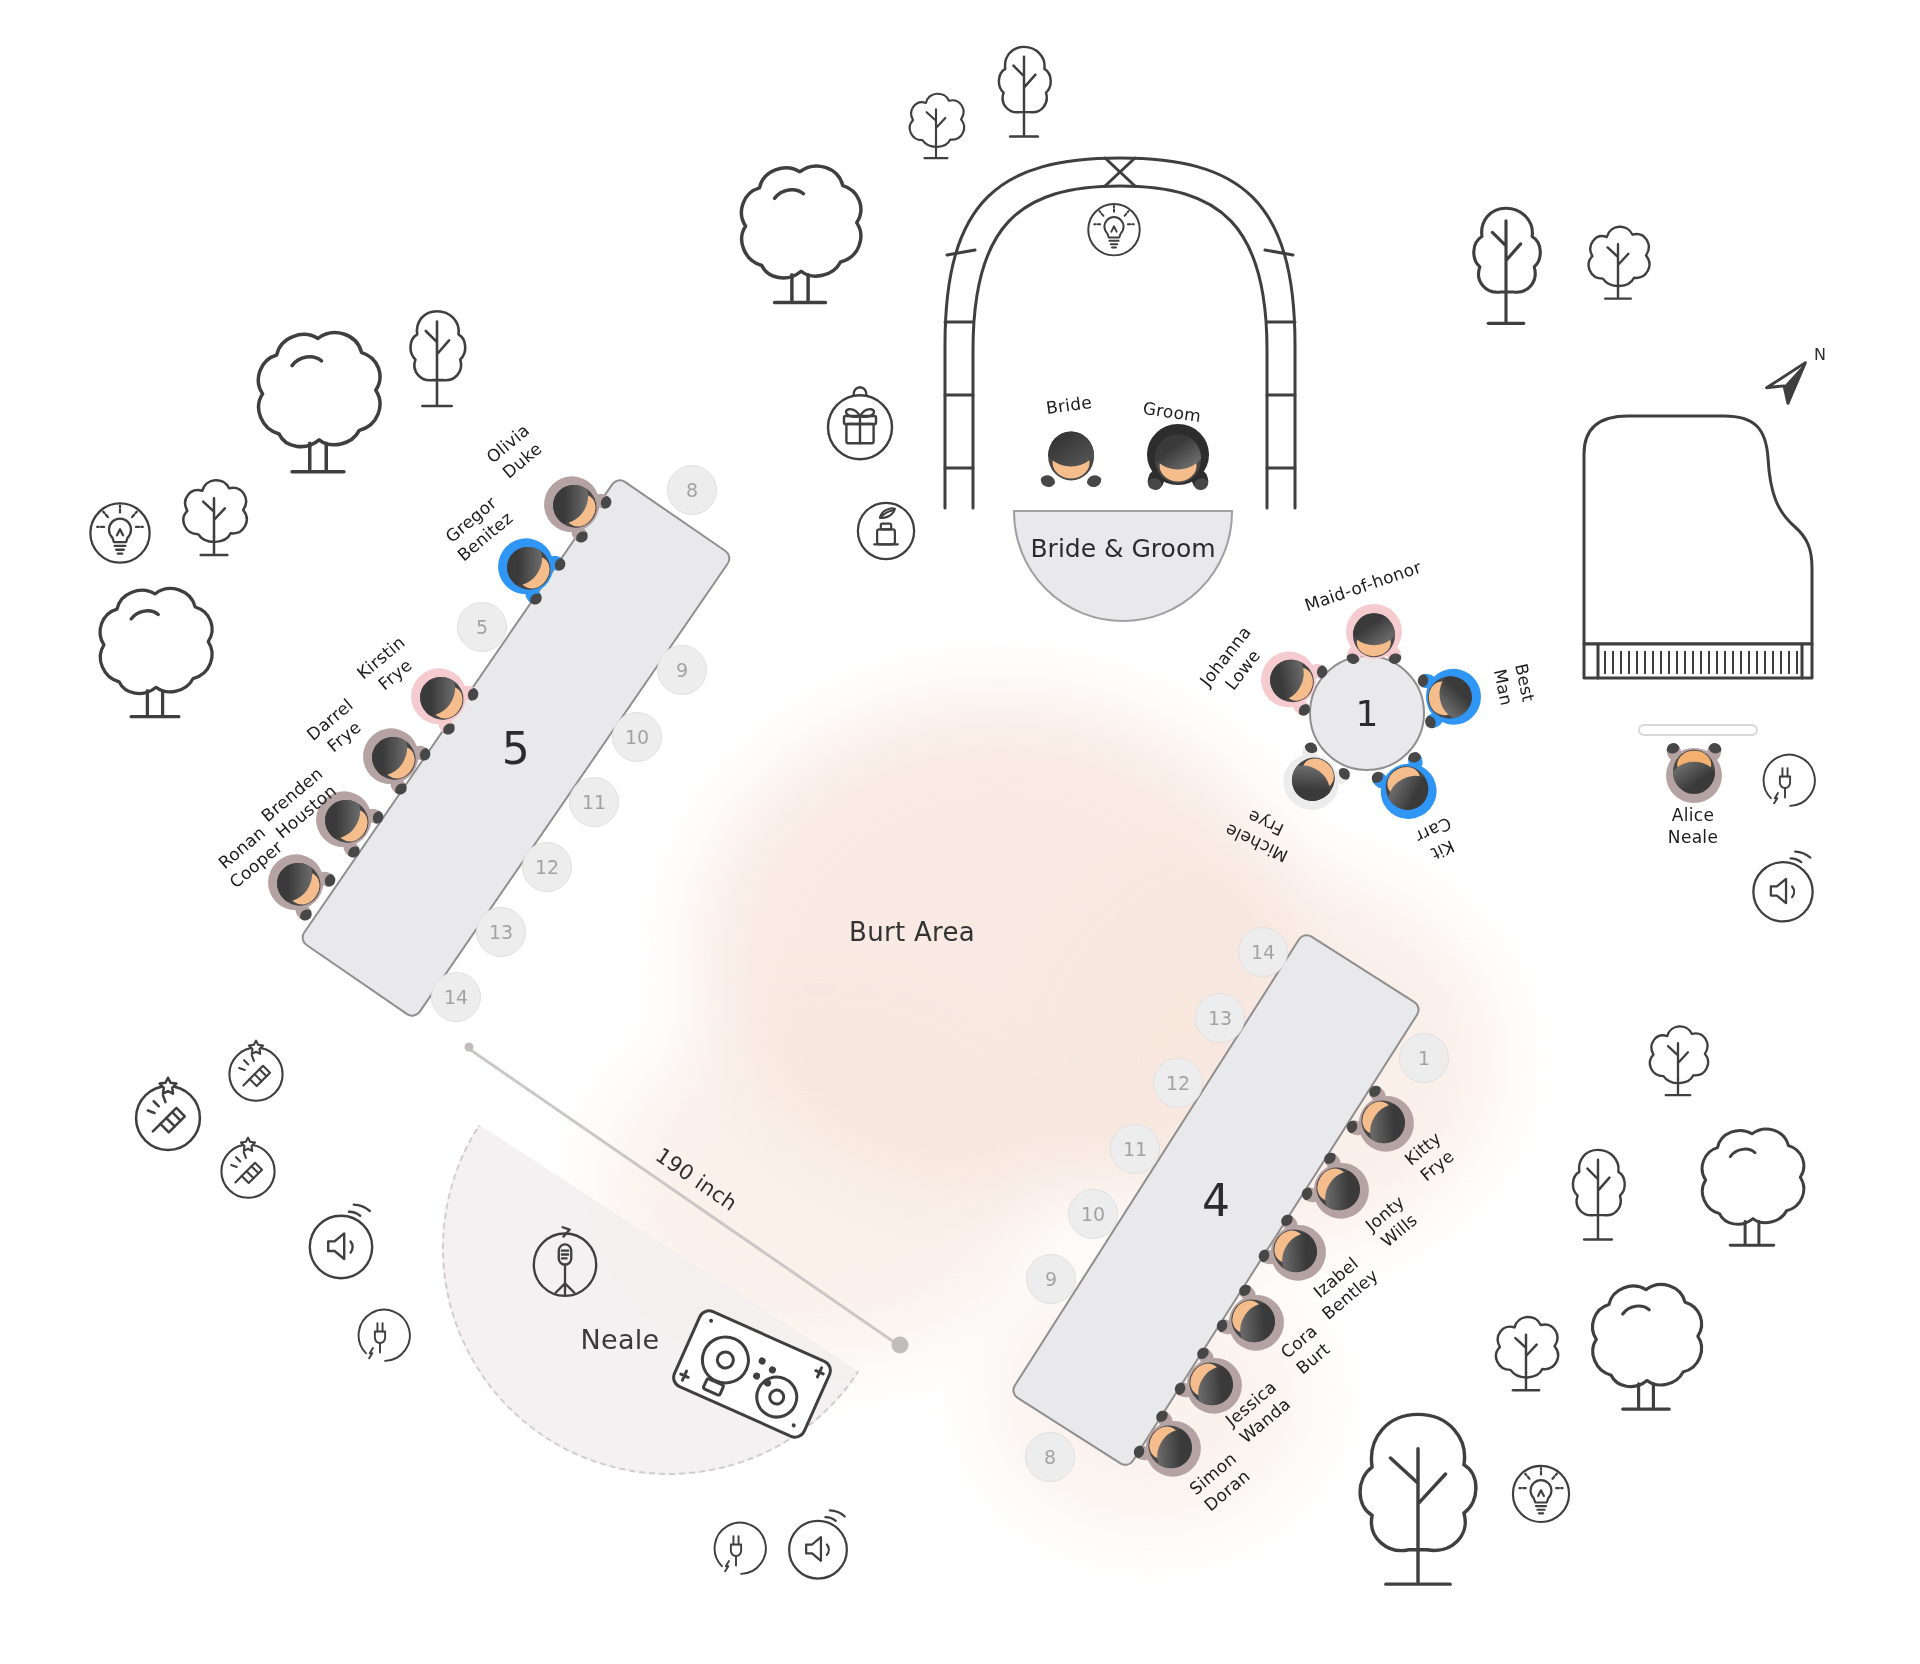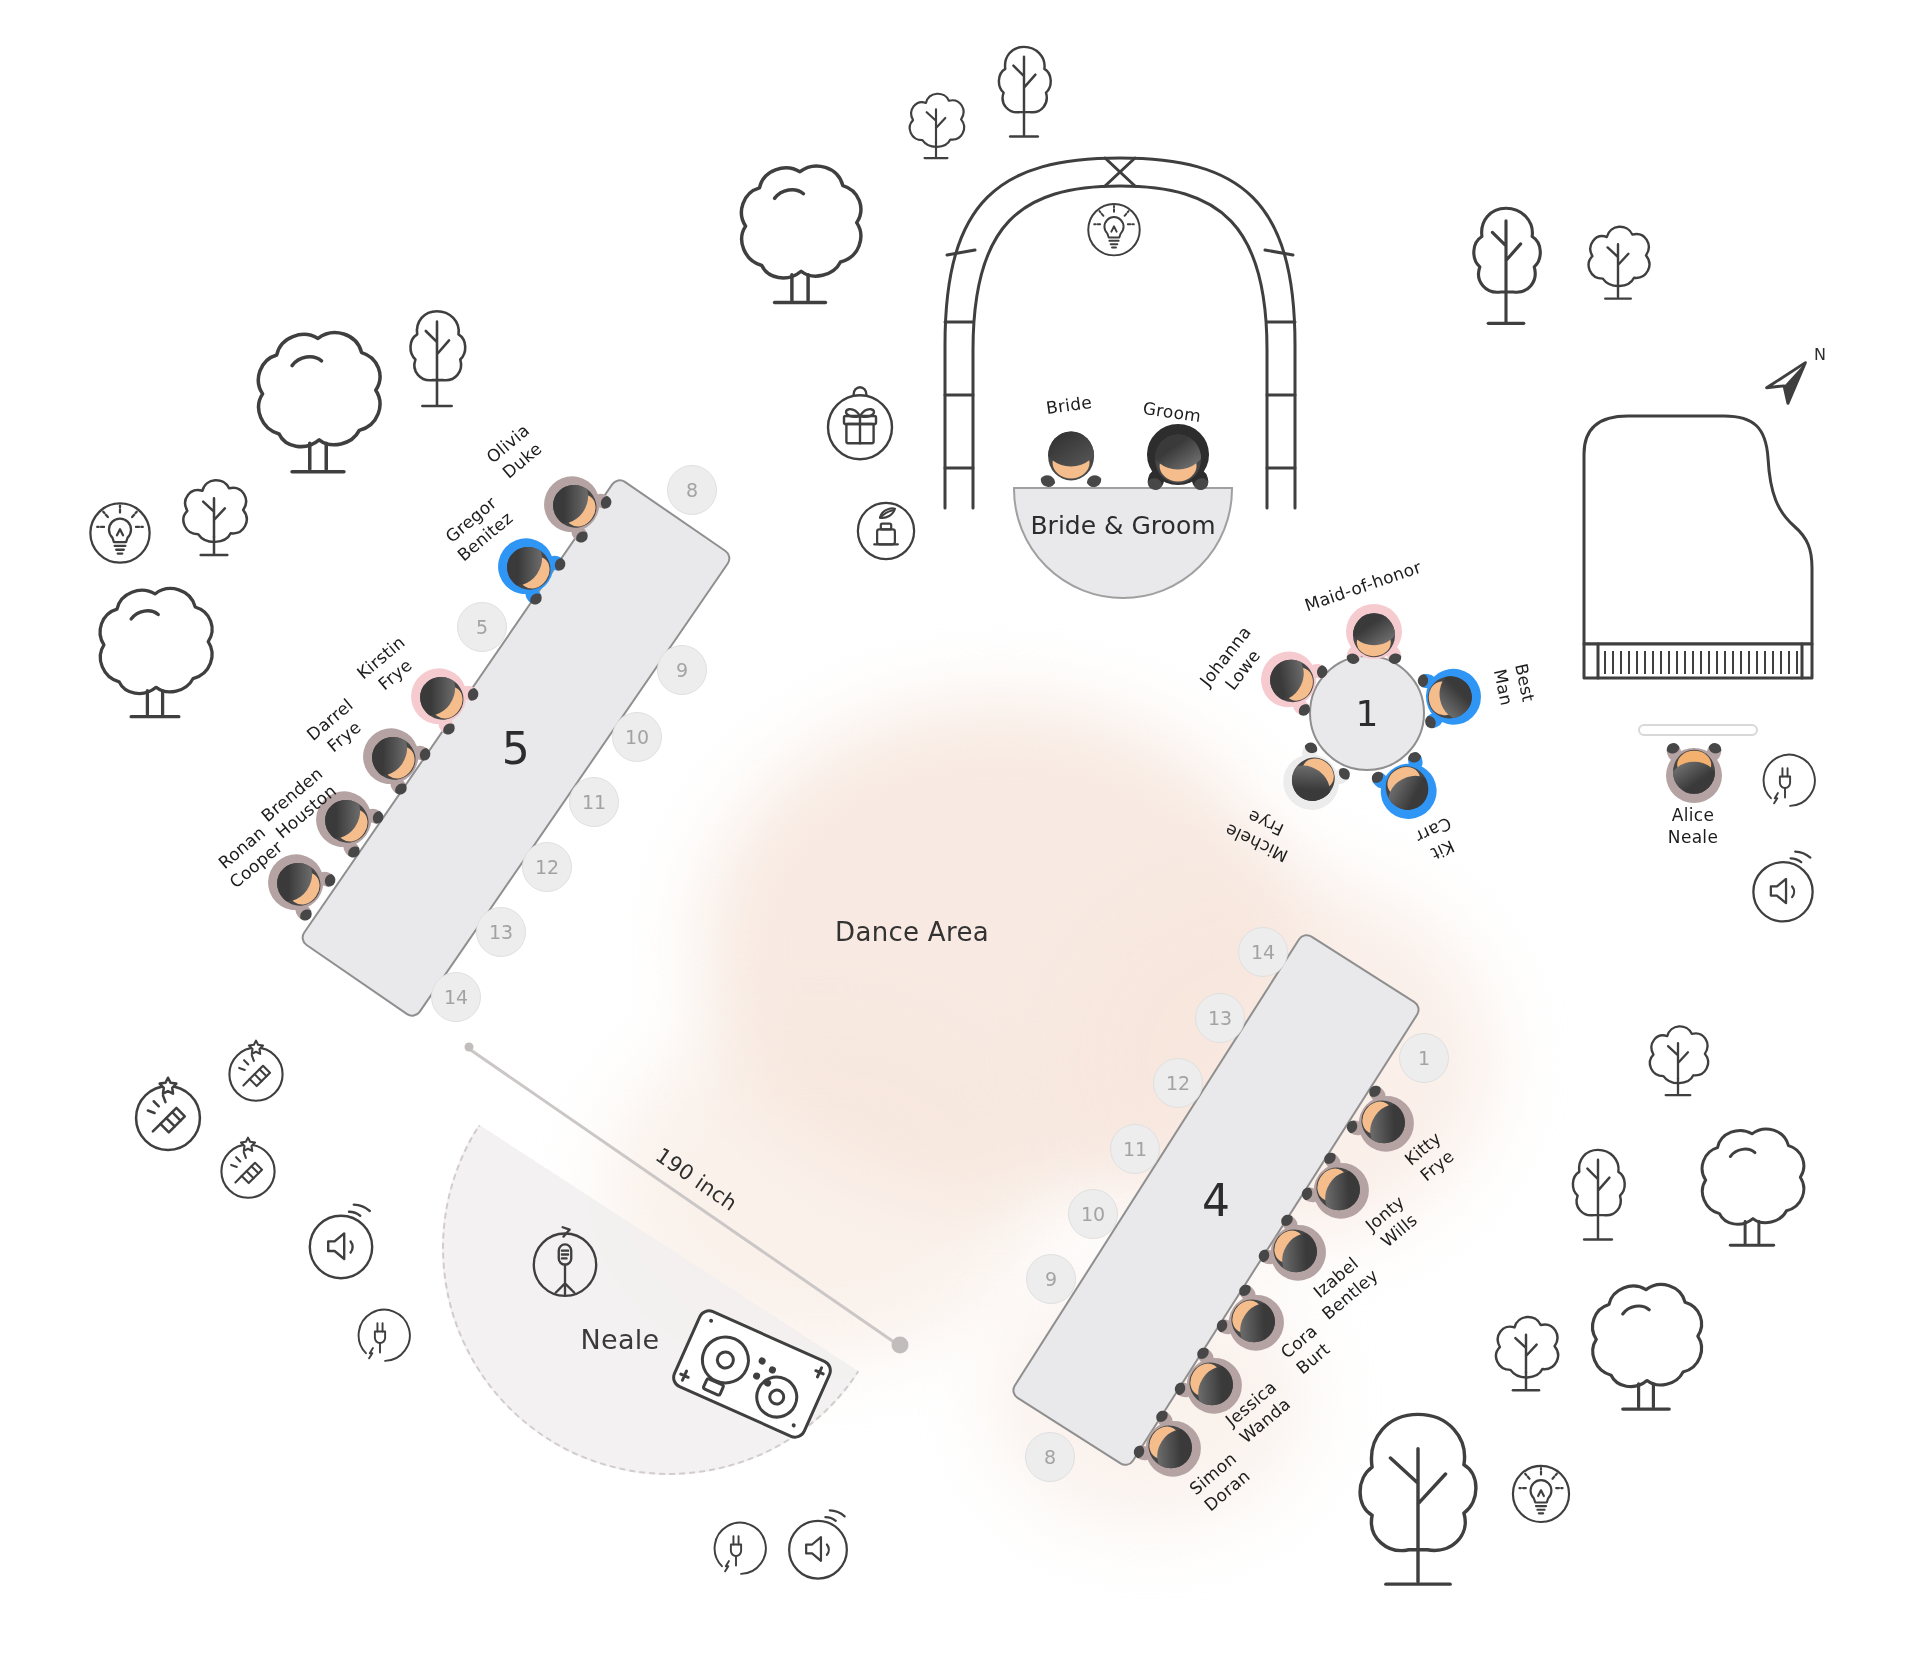--- a/index.html
+++ b/index.html
@@ -35,21 +35,21 @@
          border:2px dashed #d2cccc;border-top:none;border-radius:0 0 230px 230px;
          background:rgba(241,238,239,.85);transform-origin:50% 0;transform:rotate(33deg);}
 
   .table{position:absolute;transform:translate(-50%,-50%) rotate(var(--rot,0deg));
          background:#e9e9eb;border:2.5px solid #8f8f8f;border-radius:10px;
          display:flex;align-items:center;justify-content:center;}
   .tnum{transform:rotate(var(--crot,0deg));font-size:44px;color:#2c2c2c;}
   .round{border-radius:50%;}
   .round .tnum{font-size:36px;}
   .head-table{border-radius:0 0 112px 112px;border-color:#a0a0a0;border-width:2px;
-              align-items:flex-start;}
+              align-items:flex-start;margin-top:23px;}
   .head-table .tnum{font-size:25px;padding-top:22px;}
 
   .seat{position:absolute;width:48px;height:48px;transform:translate(-50%,-50%);border-radius:50%;
         background:#ededed;border:1px solid #e0e0e0;display:flex;align-items:center;
         justify-content:center;font-size:19px;color:#a3a3a3;}
 
   .person{position:absolute;width:var(--s,60px);height:var(--s,60px);
           transform:translate(-50%,-50%) rotate(var(--rot,0deg));}
   .pbody{position:absolute;inset:6% 3% 2% 3%;border-radius:50%;background:var(--shirt,#b5a3a3);}
   .arm{position:absolute;top:-2%;width:24%;height:30%;border-radius:45%;
@@ -656,16 +656,16 @@
 
       <svg class="sprite" style="left: 752px; top: 1374px; --rot: 24deg; width: 150px; height: 92px; --s: 150px;">
         <use href="#sym-dj" width="100%" height="100%"></use>
       </svg>
 
       <svg class="sprite" style="left: 1786px; top: 382px; width: 62px; height: 62px; --s: 62px;">
         <use href="#sym-compass" width="100%" height="100%"></use>
       </svg>
     </div>
 
-  <div class="tag dance" style="left:912px;top:933px">Dance Area</div>
+  <div class="tag dance" style="left:912px;top:933px">Burt Area</div>
   <div class="north-n">N</div>
 
 </div>
 
 </body></html>

